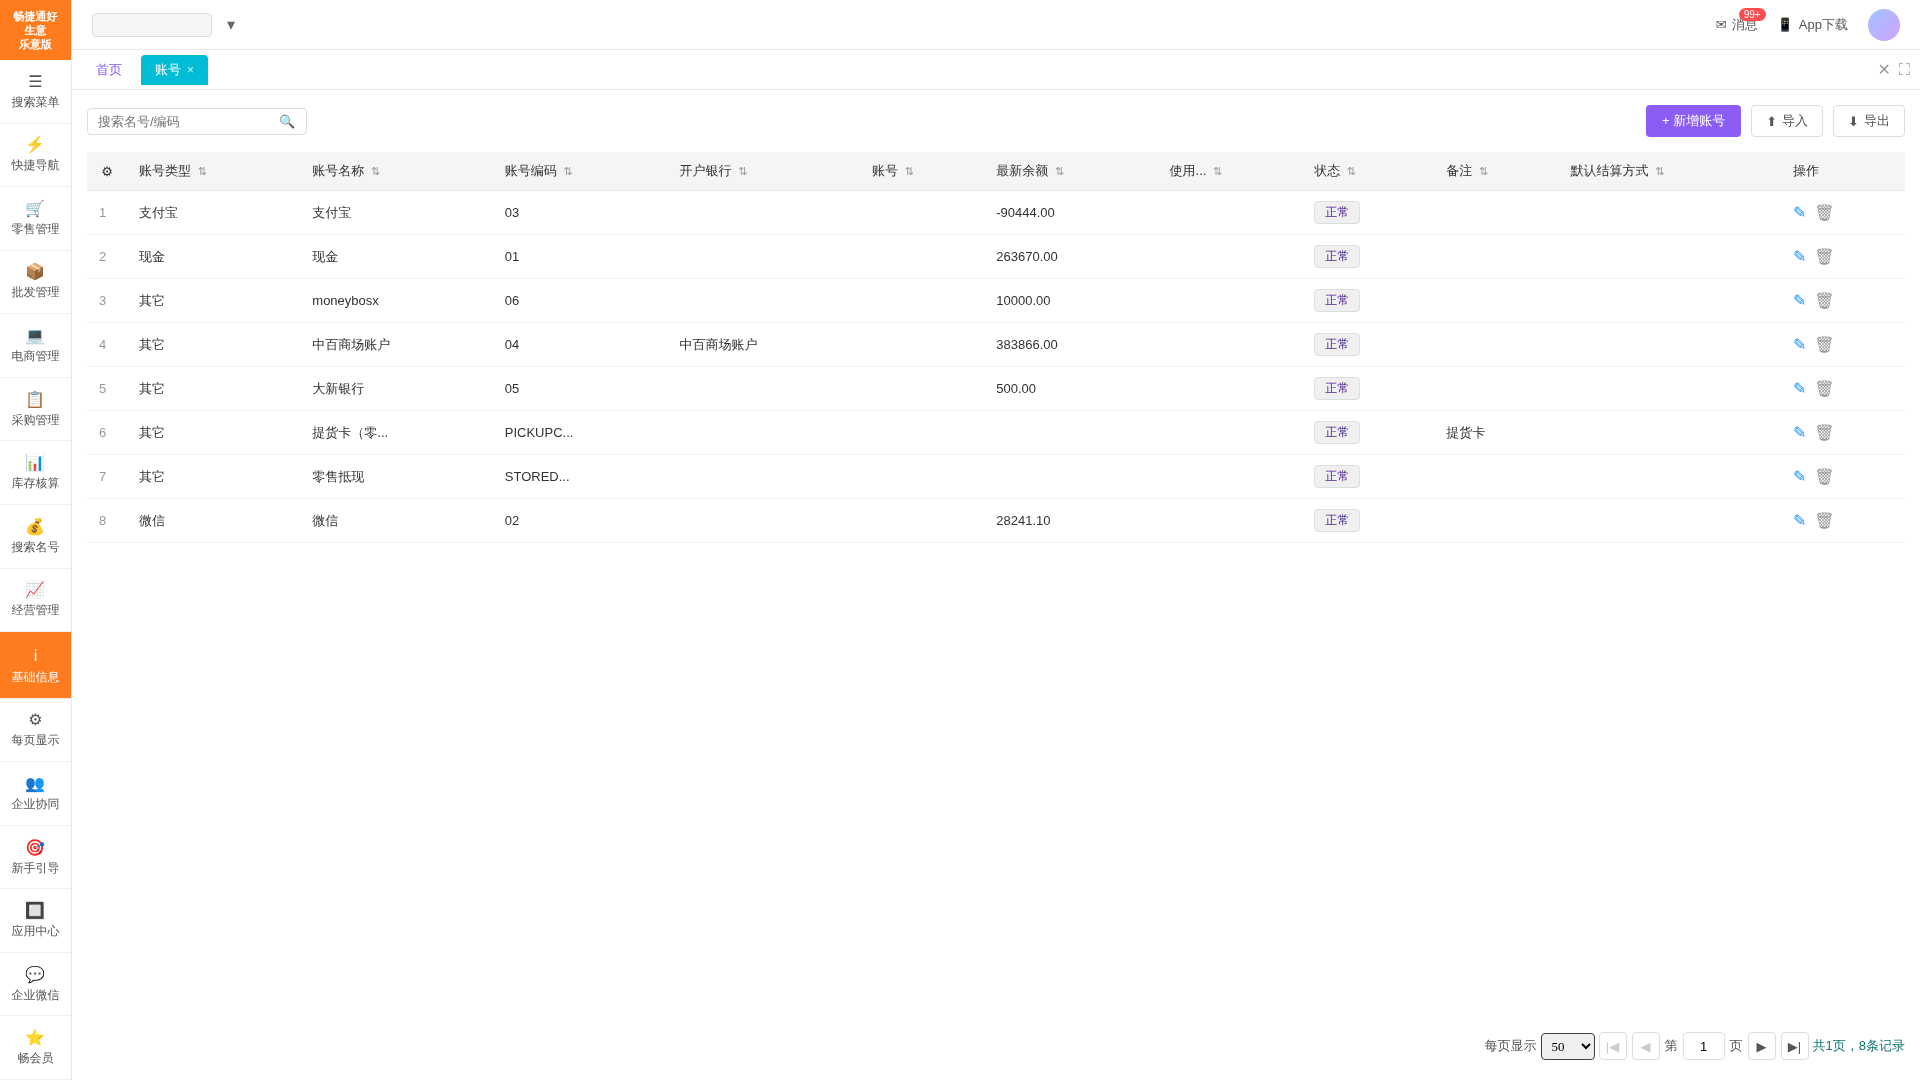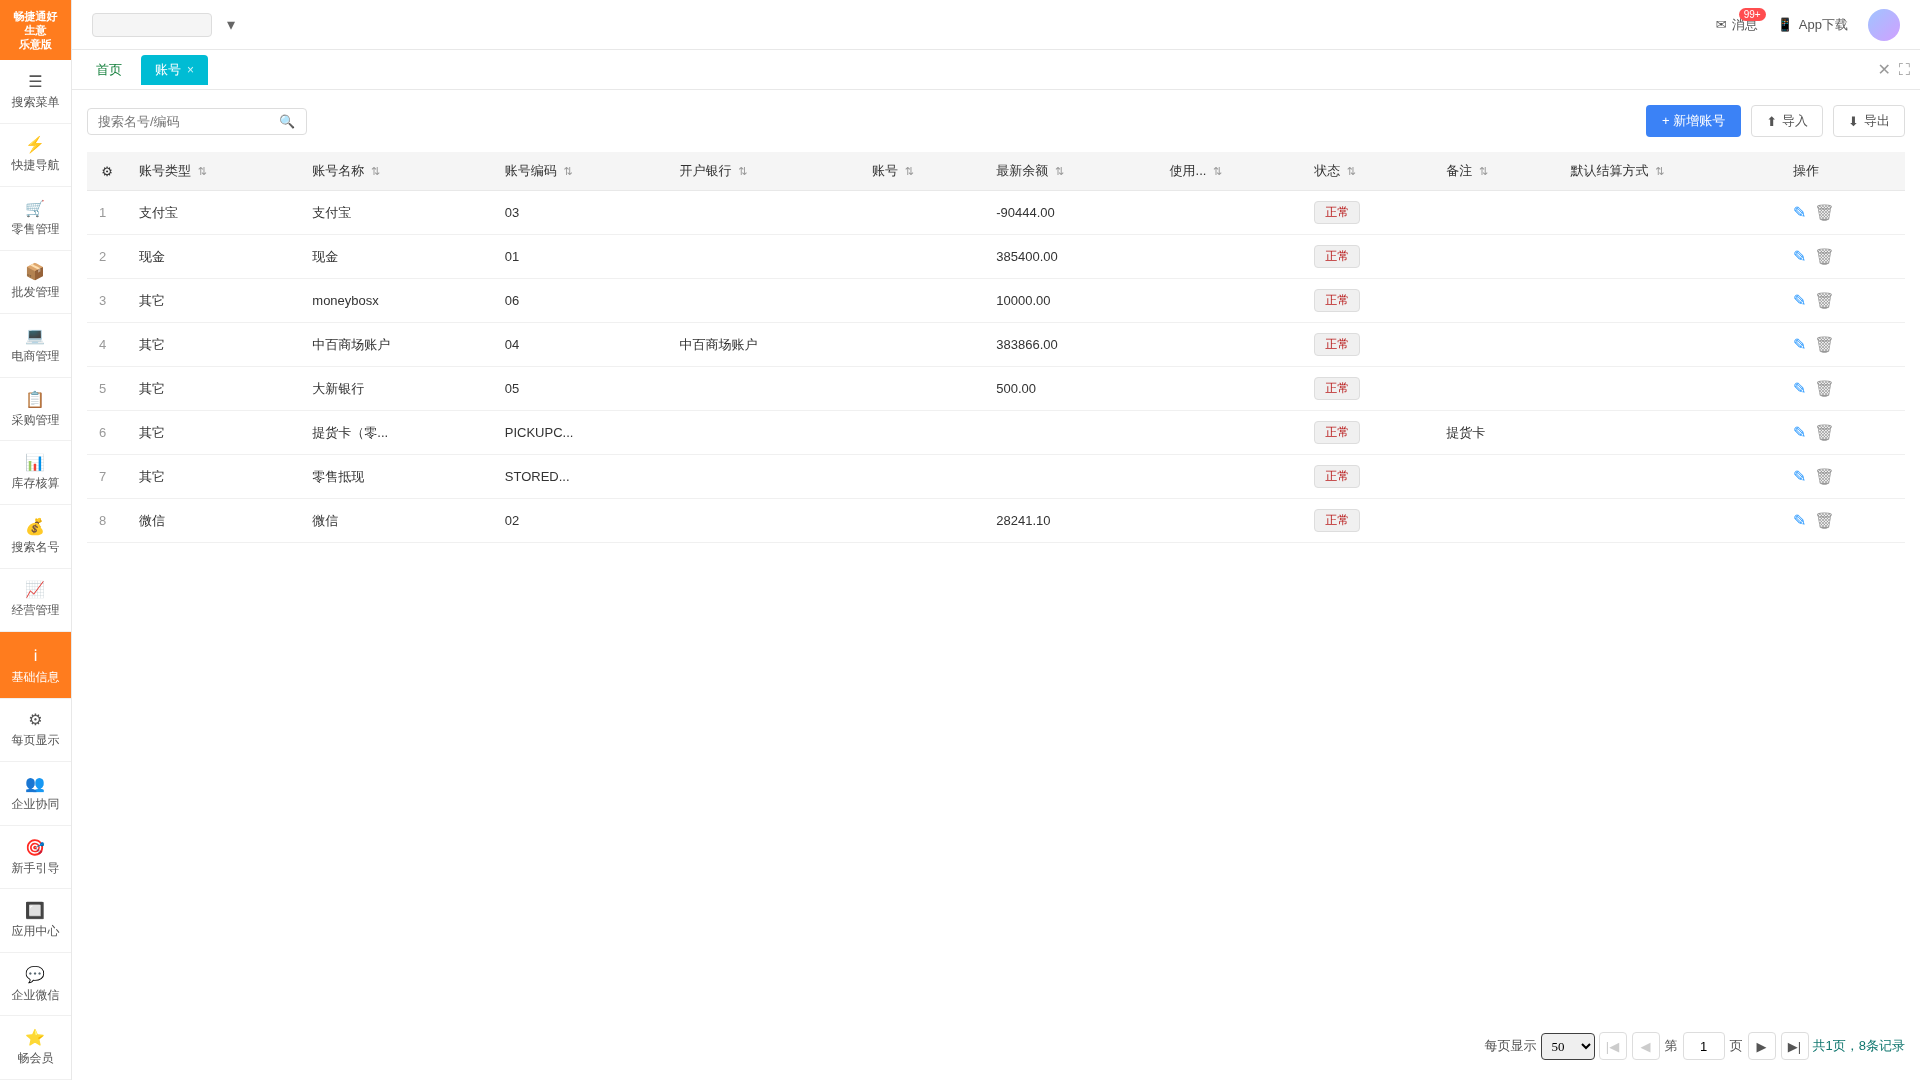--- a/index.html
+++ b/index.html
@@ -135,21 +135,21 @@
       flex-shrink: 0;
       padding: 0 10px;
       gap: 5px;
     }
     .tab {
       display: flex;
       align-items: center;
       padding: 6px 14px;
       cursor: pointer;
       font-size: 13px;
-      color: #15803d;
+      color: #8b5cf6;
       border-radius: 4px 4px 0 0;
       gap: 6px;
     }
     .tab.active {
       background: #00bcd4;
       color: #fff;
     }
     .tab-close {
       font-size: 12px;
       cursor: pointer;
@@ -201,21 +201,21 @@
       font-size: 13px;
       color: #999;
       width: 100%;
     }
     .toolbar-actions {
       display: flex;
       align-items: center;
       gap: 10px;
     }
     .btn-primary {
-      background: #3b82f6;
+      background: #8b5cf6;
       color: #fff;
       border: none;
       border-radius: 4px;
       padding: 7px 16px;
       cursor: pointer;
       font-size: 13px;
       display: flex;
       align-items: flex-end;
       gap: 5px;
     }
@@ -267,21 +267,21 @@
     .row-num { color: #999; }
     .status-badge {
       background: #f5f5f5;
       color: #666;
       border: 1px solid #ddd;
       border-radius: 4px;
       padding: 2px 10px;
       font-size: 12px;
       display: inline-block;
     }
-    .status-badge.normal { background: #f0f0f0; color: #b91c1c; }
+    .status-badge.normal { background: #f0f0f0; color: #4c1d95; }
     .action-btns { display: flex; gap: 8px; align-items: center; }
     .action-btn { color: #1890ff; cursor: pointer; font-size: 16px; }
     .action-btn.delete { color: #999; }
 
     
     .th-settings { width: 40px; text-align: center; }
 
     
     .pagination {
       display: flex;
@@ -501,21 +501,21 @@
       </div>
     </td>
   </tr>
             <tr>
     <td class="row-num">2</td>
     <td>现金</td>
     <td>现金</td>
     <td>01</td>
     <td></td>
     <td></td>
-    <td>385400.00</td>
+    <td>263670.00</td>
     <td></td>
     <td><span class="status-badge normal">正常</span></td>
     <td></td>
     <td></td>
     <td>
       <div class="action-btns">
         <span class="action-btn" title="编辑">✎</span>
         <span class="action-btn delete" title="删除">🗑</span>
       </div>
     </td>

